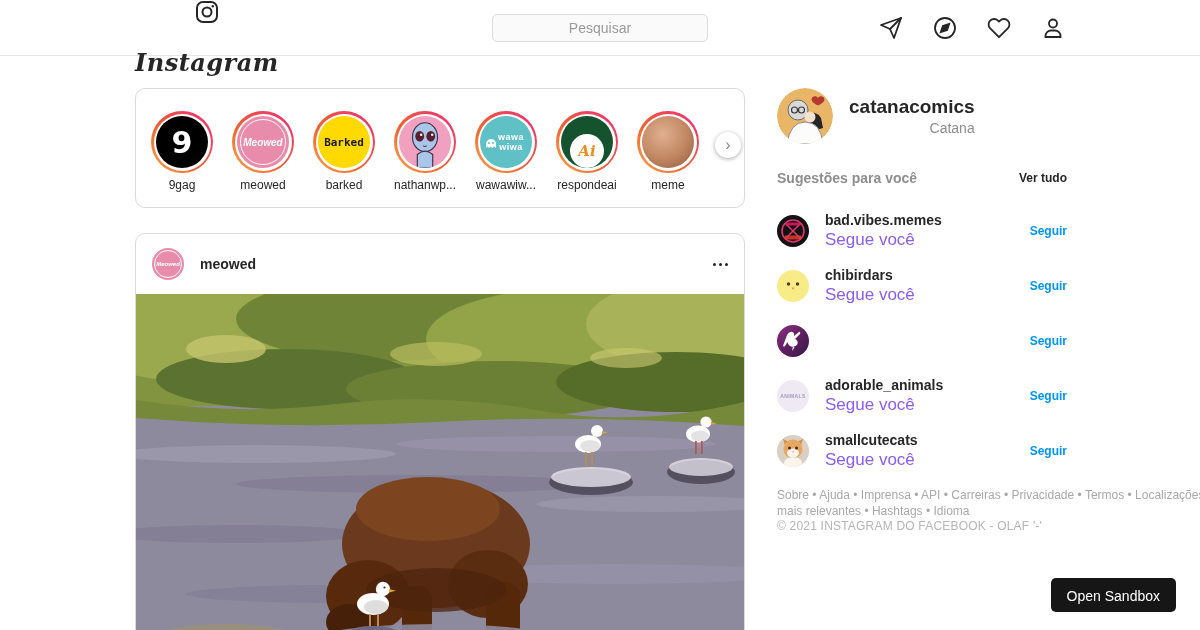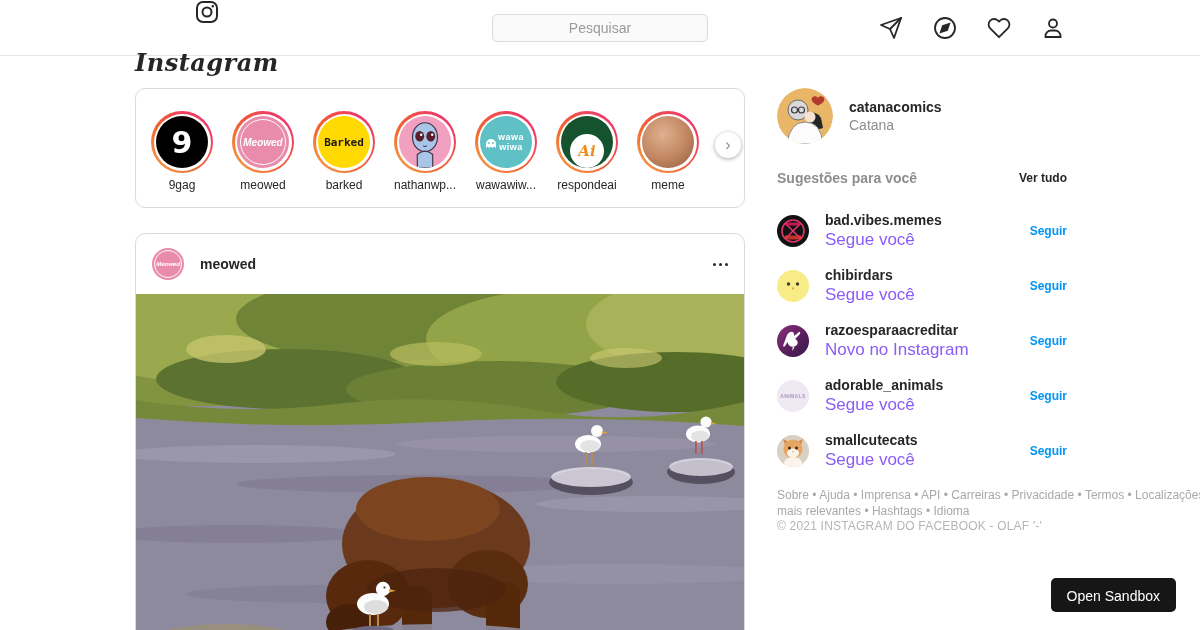--- a/index.html
+++ b/index.html
@@ -72,22 +72,22 @@
   .post-user { margin-left:16px; font-size:14px; font-weight:bold; cursor:pointer; }
   .post-more { margin-left:auto; display:flex; gap:3px; cursor:pointer; padding:8px 0 8px 8px; background:none; border:none; }
   .post-more i { width:3px; height:3px; border-radius:50%; background:#262626; }
   .post-media { width:608px; height:459px; }
   .post-media svg { display:block; }
 
   
   .profile-row { display:flex; align-items:center; height:56px; }
   .profile-avatar { width:56px; height:56px; border-radius:50%; overflow:hidden; flex:0 0 56px; cursor:pointer; }
   .profile-txt { margin-left:16px; display:flex; flex-direction:column; gap:2px; }
-  .profile-user { font-size:14px; font-weight:bold; cursor:pointer; }
-  .profile-name { font-size:14px; color:#8e8e8e; }
+  .profile-user { font-size:19px; font-weight:bold; cursor:pointer; }
+  .profile-name { font-size:14px; color:#8e8e8e;text-align:right; }
   .sugg-head { margin-top:26px; display:flex; align-items:center; justify-content:space-between; height:16px; }
   .sugg-title { font-size:14px; font-weight:bold; color:#8e8e8e; }
   .see-all { font-size:12px; font-weight:bold; color:#262626; cursor:pointer; text-decoration:none;margin-left:12px; }
   .sugg-list { margin-top:17px; }
   .sugg-row { display:flex; align-items:center; height:55px; }
   .sugg-avatar { width:32px; height:32px; border-radius:50%; overflow:hidden; flex:0 0 32px; cursor:pointer;
                  display:flex; align-items:center; justify-content:center; }
   .sugg-txt { margin-left:16px; display:flex; flex-direction:column; gap:2px; min-width:0; }
   .sugg-user { font-size:14px; font-weight:bold; cursor:pointer; white-space:nowrap; }
   .sugg-sub { font-size:17px; color:#8b5cf6; white-space:nowrap; }
@@ -403,24 +403,20 @@
       <a class="follow">Seguir</a>
     </div>
 
     <div class="sugg-row">
       <div class="sugg-avatar a-razoes">
         <svg width="32" height="32" viewBox="0 0 32 32">
           <path d="M10 10 C13 5, 18 6, 17 11 L22 7 C23 6, 24 8, 22.5 9.5 L18 14 C21 15, 22 19, 18.5 21 C15 23, 11 21, 10.5 17 L8 21 C7 22.5, 5.5 21, 6.5 19.5 Z" fill="#fdfdfd"></path>
           <path d="M16 21 L15 26 L17.5 22.5 Z" fill="#fdfdfd"></path>
         </svg>
       </div>
-      <div class="sugg-txt">
-        <span class="sugg-user">razoesparaacreditar</span>
-        <span class="sugg-sub">Novo no Instagram</span>
-      </div>
       <a class="follow">Seguir</a>
     </div>
 
     <div class="sugg-row">
       <div class="sugg-avatar a-adorable">
         <span>ANIMALS</span>
       </div>
       <div class="sugg-txt">
         <span class="sugg-user">adorable_animals</span>
         <span class="sugg-sub">Segue você</span>

